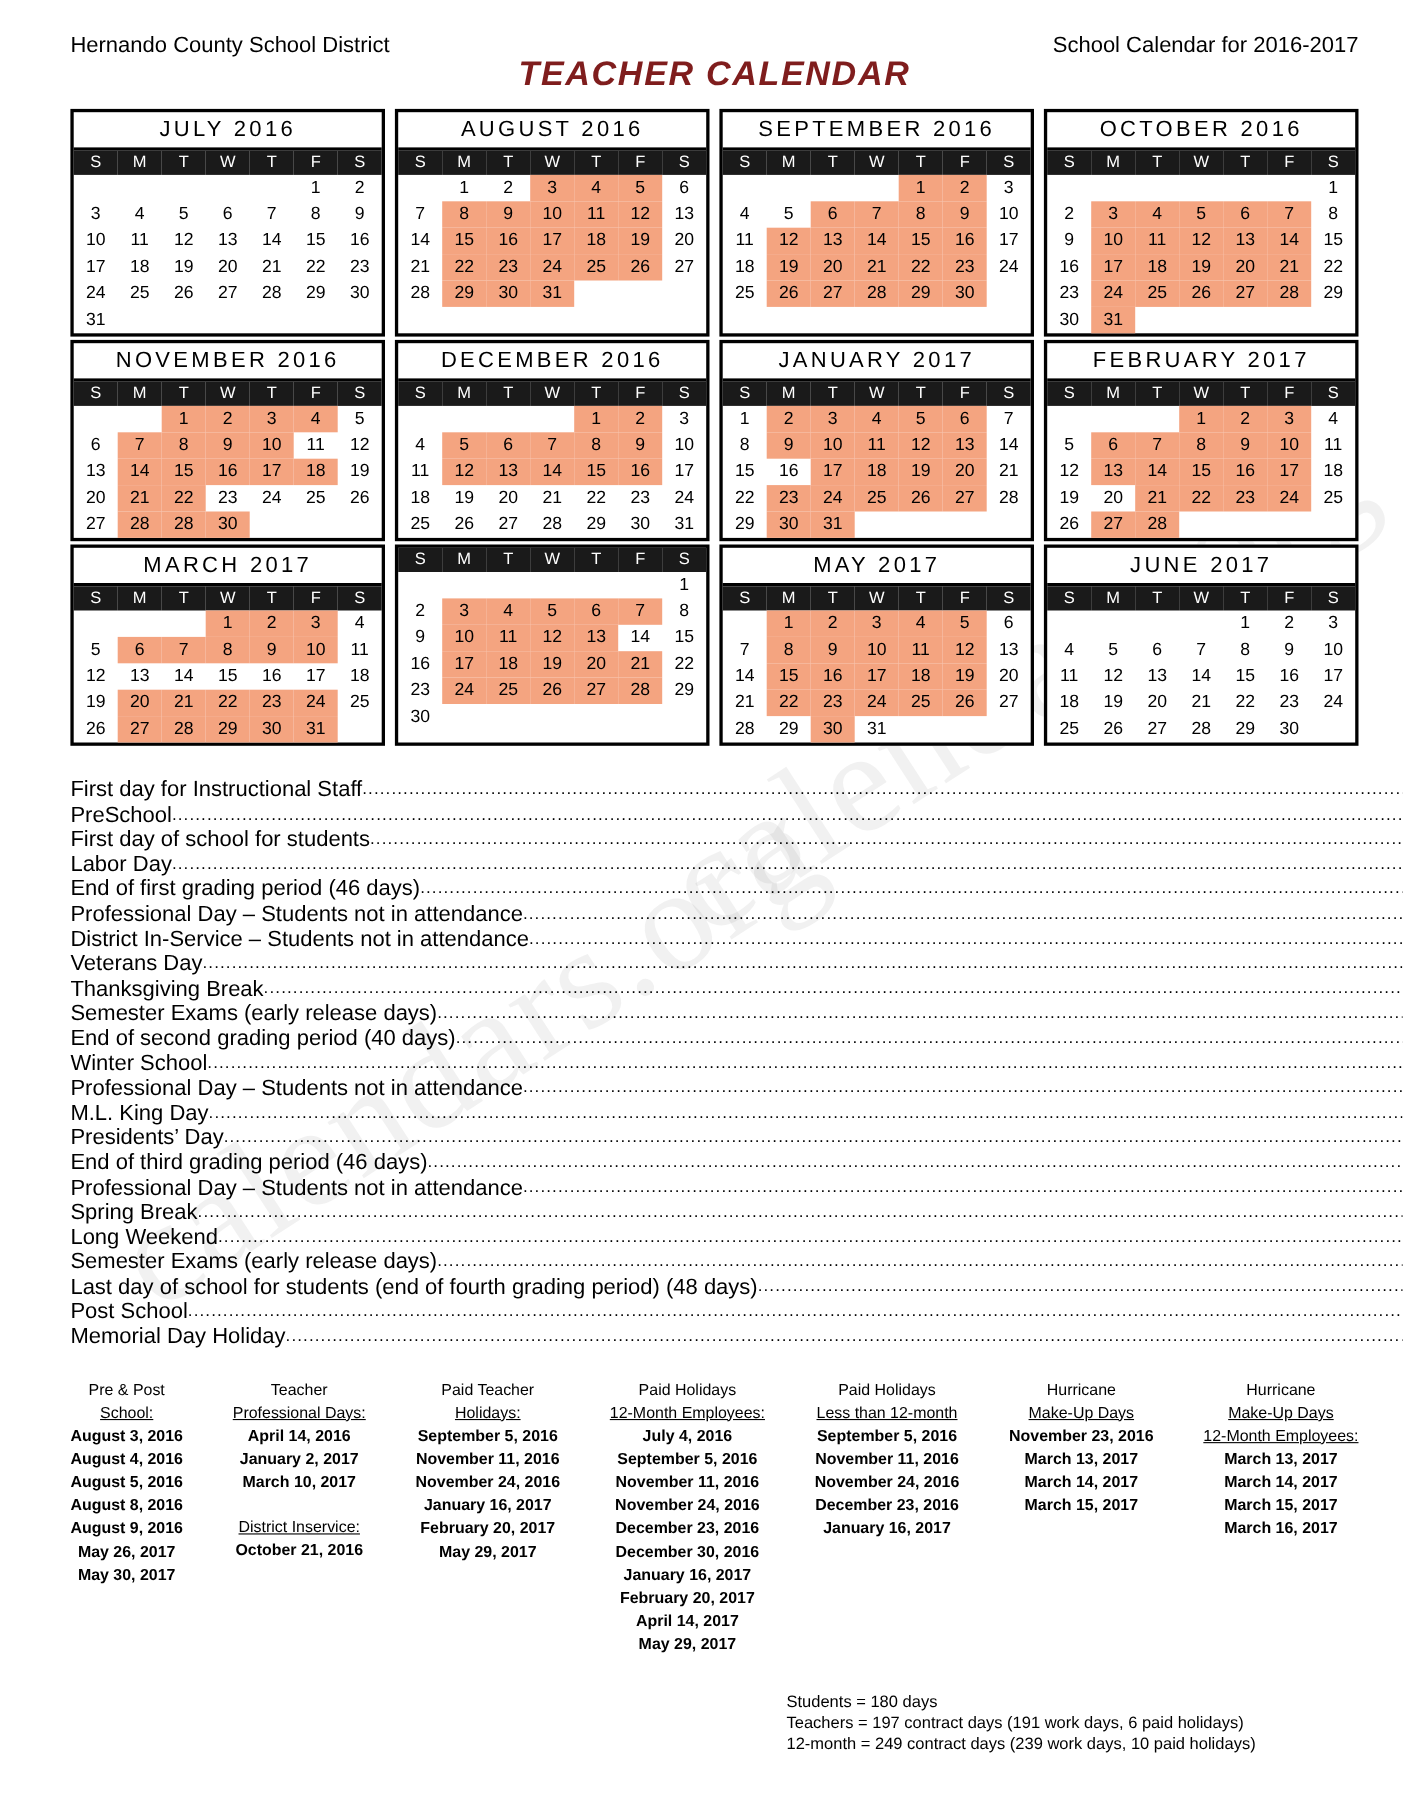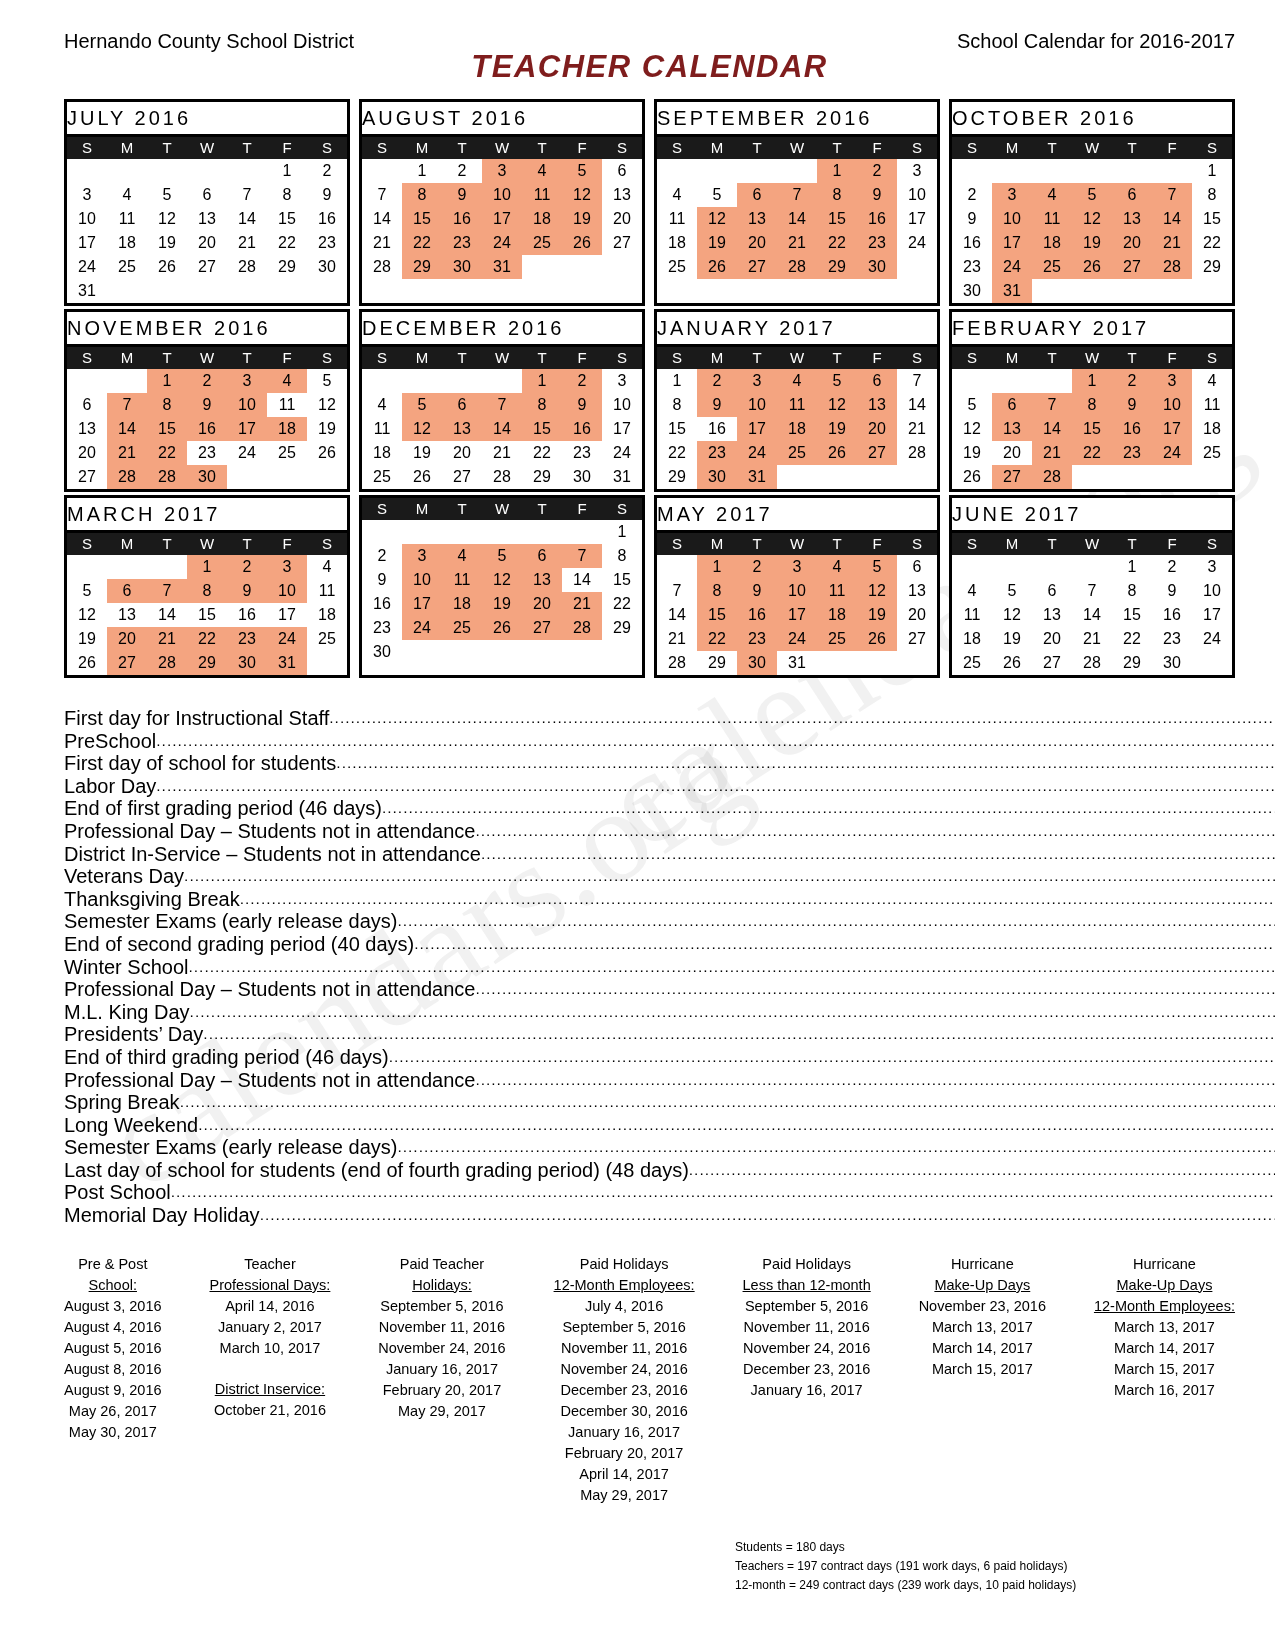--- a/index.html
+++ b/index.html
@@ -61,21 +61,21 @@
     display: grid;
     grid-template-columns: repeat(4, 1fr);
     column-gap: 9px;
     row-gap: 3px;
   }
   .month {
     border: 3px solid #000;
     background: #fff;
   }
   .month-name {
-    text-align: left;
+    text-align: center;
     font-size: 20px;
     letter-spacing: 3px;
     padding: 5px 0 4px;
     border-bottom: 3px solid #000;
     white-space: nowrap;
   }
   table.mtbl {
     width: 100%;
     border-collapse: collapse;
     table-layout: fixed;
@@ -132,29 +132,29 @@
   .foot {
     margin-top: 26px;
     display: flex;
     justify-content: space-between;
     font-size: 14.5px;
     line-height: 21px;
   }
   .fcol { text-align: center; }
   .fcol .fh { white-space: nowrap; }
   .fcol .fh2 { white-space: nowrap; text-decoration: underline; }
-  .fcol .fi { white-space: nowrap; }
+  .fcol .fi { white-space: nowrap; font-weight: bold; }
   .fcol .sub { margin-top: 20px; }
   .fcol .sub .fh2 { text-decoration: underline; }
 
   .totals {
     position: absolute;
-    left: 735px;
+    left: 715px;
     top: 1538px;
-    font-size: 12px;
+    font-size: 15px;
     line-height: 19px;
     z-index: 3;
   }
   .totals div { white-space: nowrap; }
 </style>
 </head>
 <body>
 
 <div class="watermark">
   <span class="wm1">calendars.org</span>

